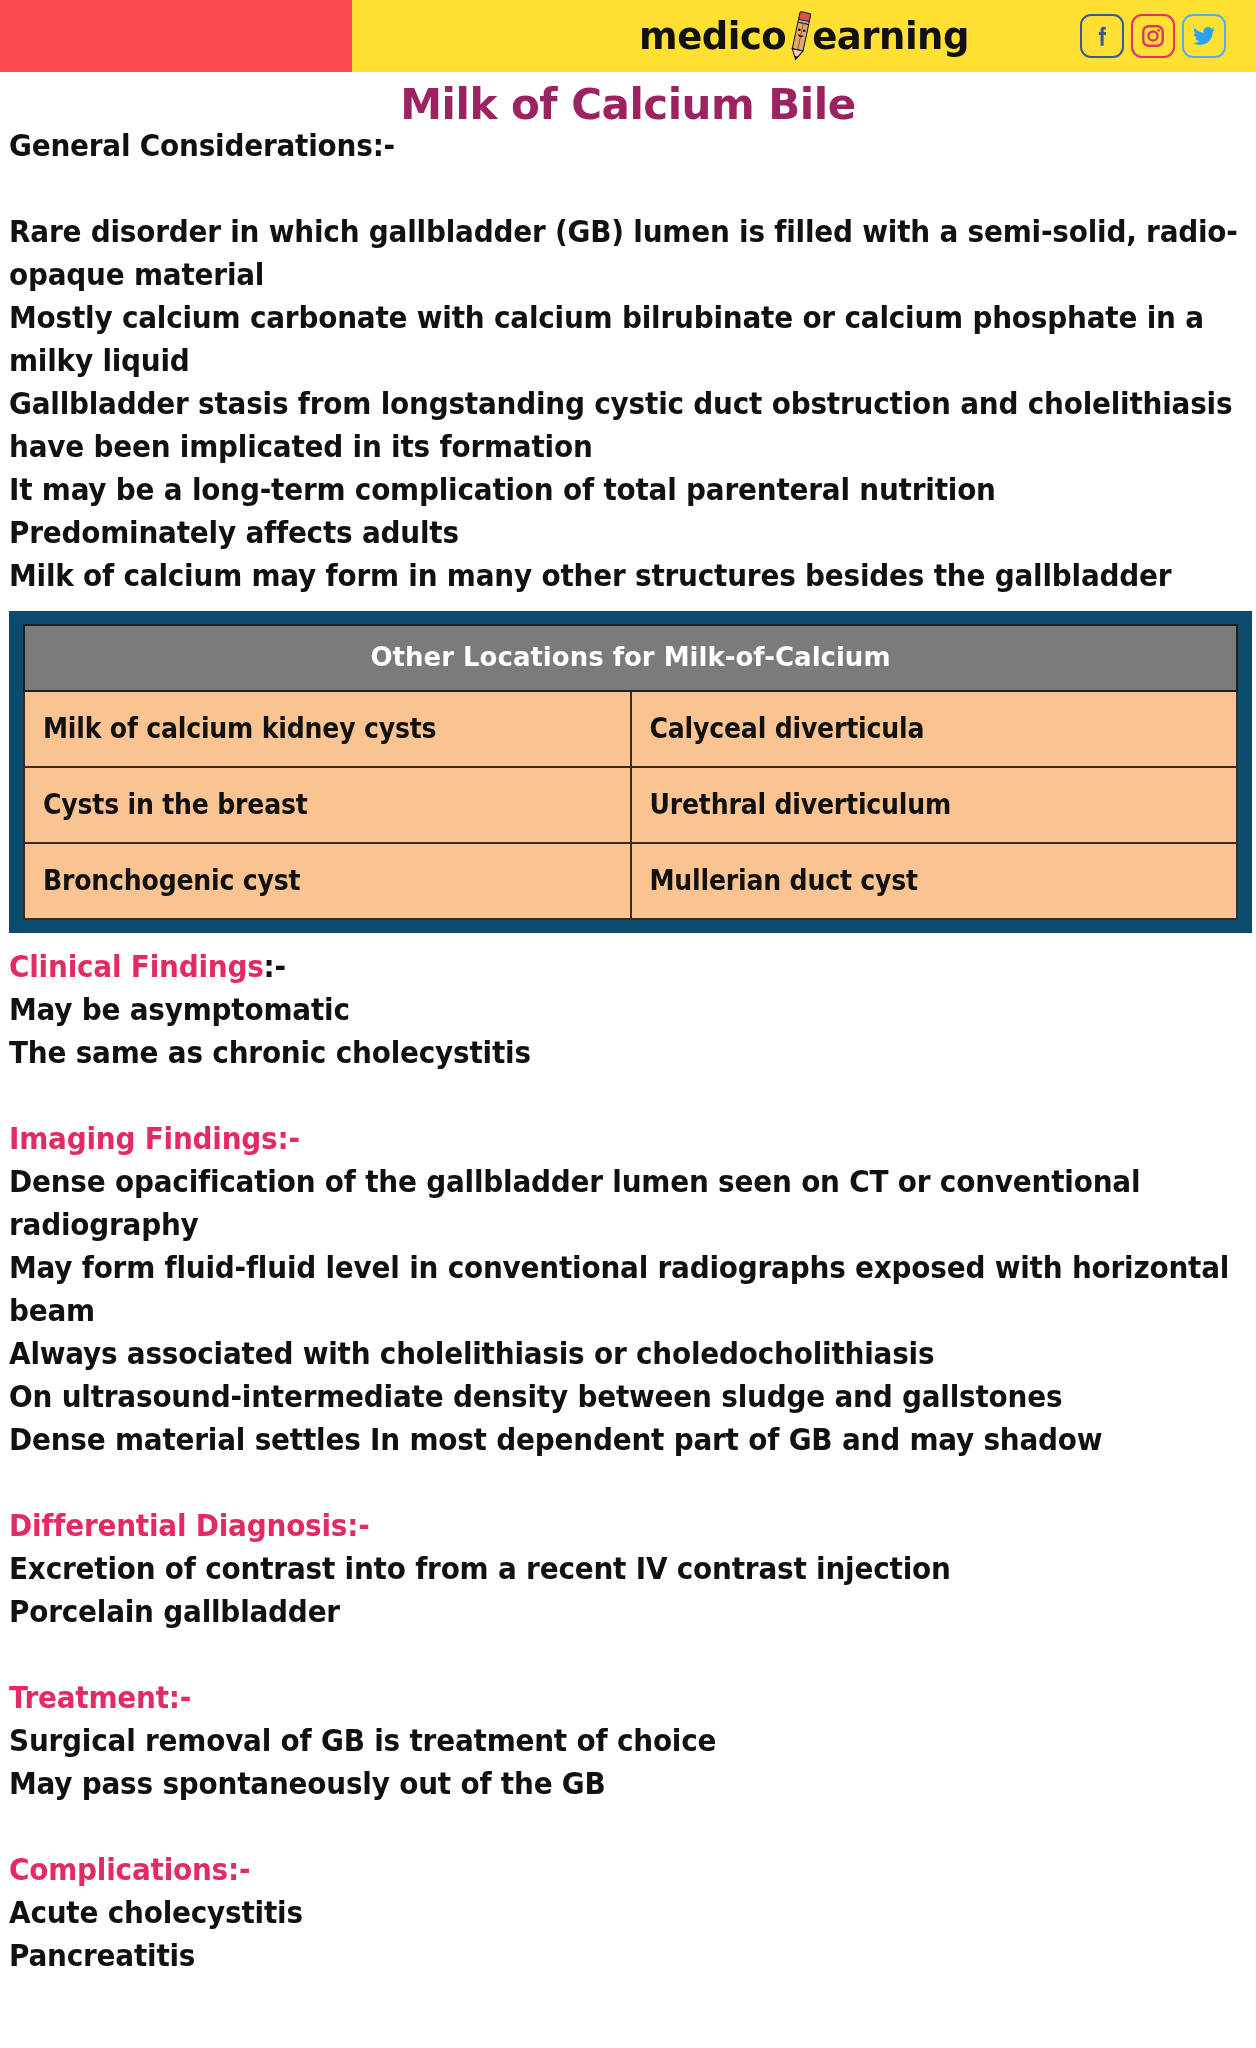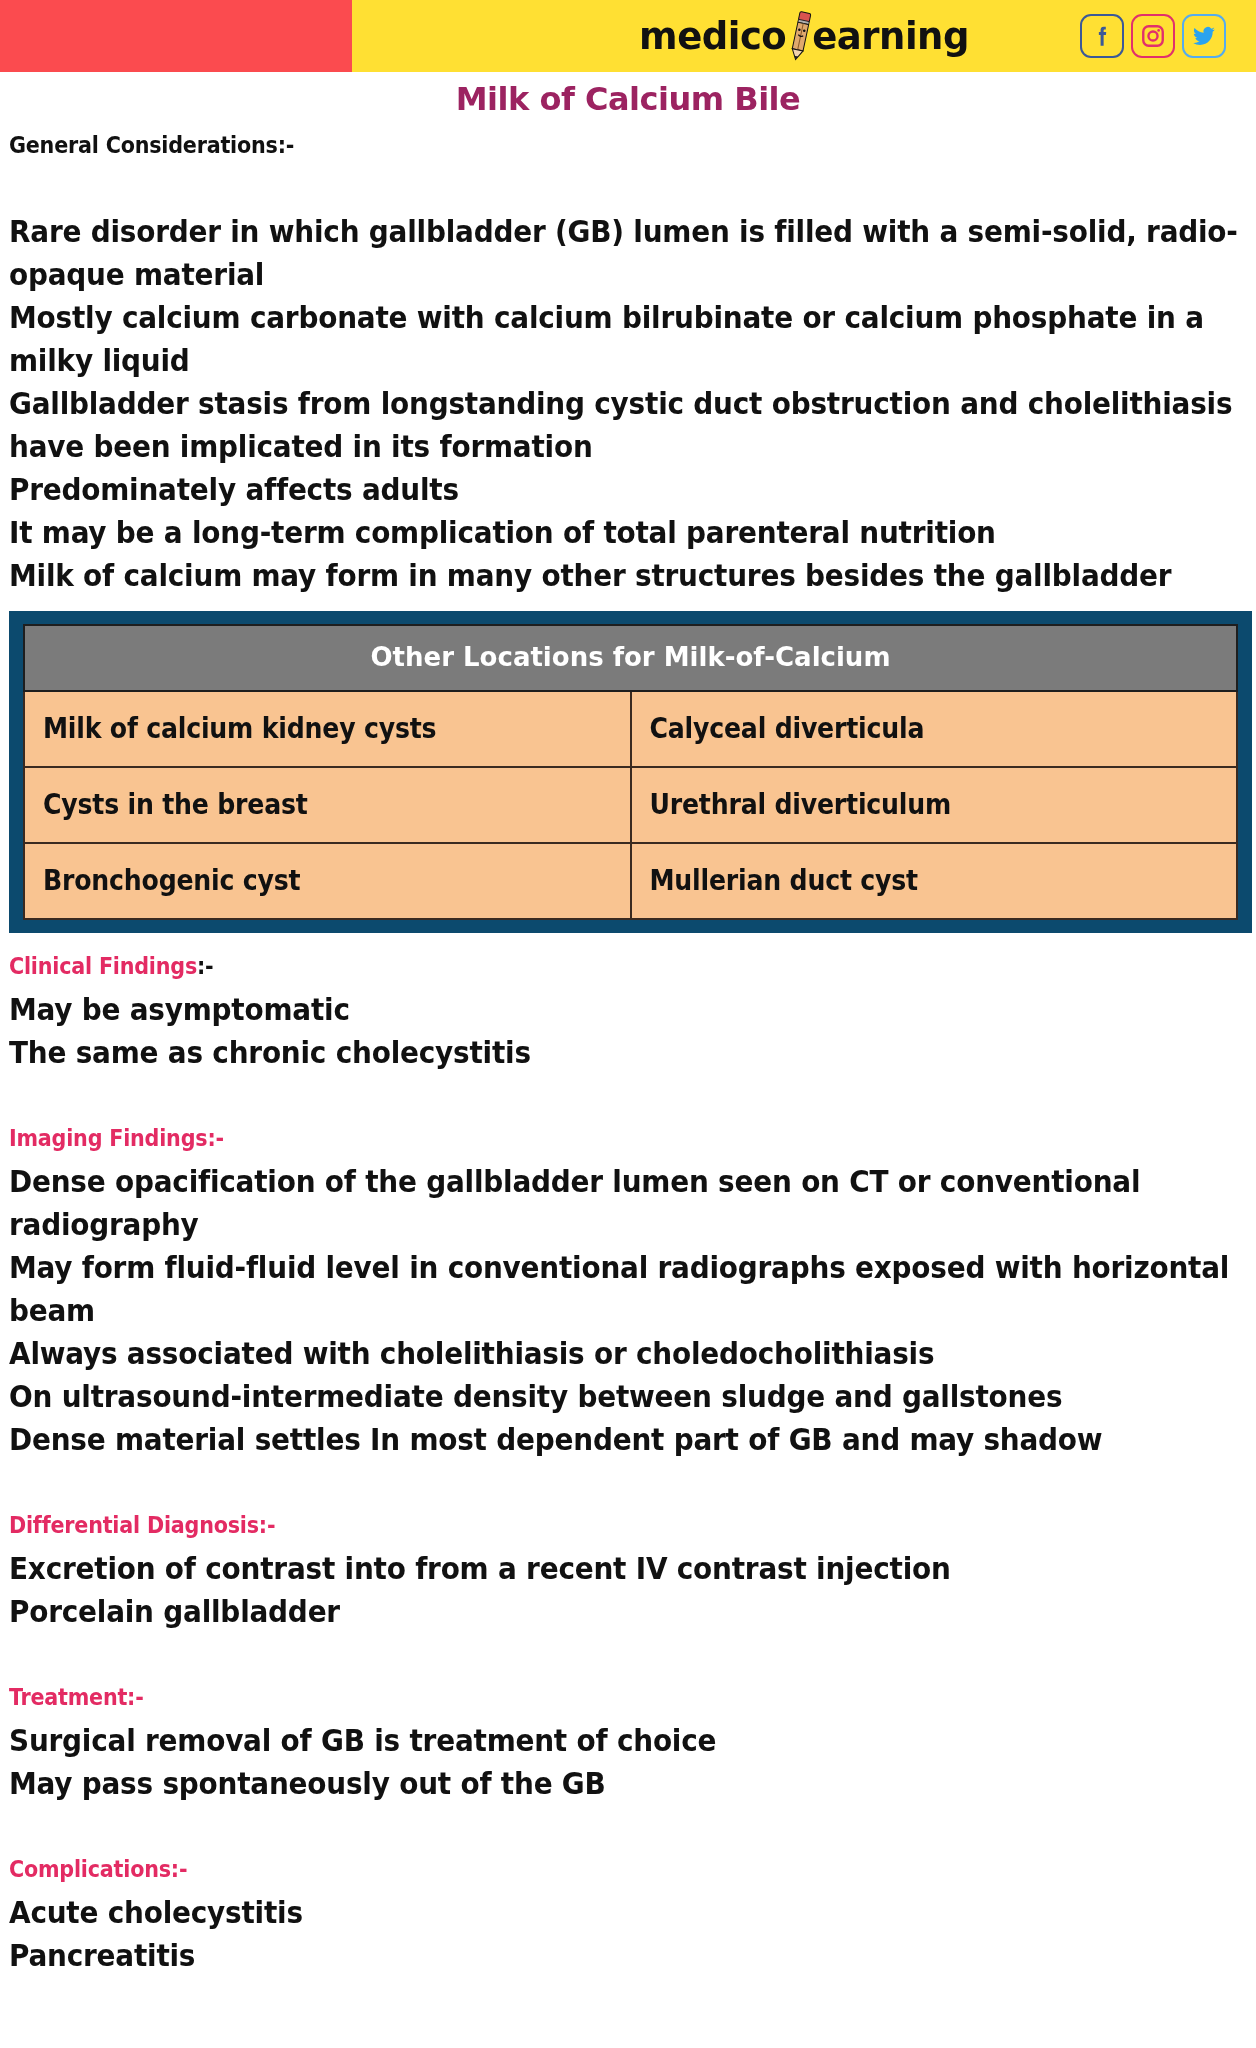--- a/index.html
+++ b/index.html
@@ -75,42 +75,42 @@
   .soc-tw{border:2px solid #55acee;}
 
   
   .title{
     position:absolute;
     left:0;right:0;
     top:80px;
     text-align:center;
     font-family:"DejaVu Sans","Liberation Sans",sans-serif;
     font-weight:bold;
-    font-size:32px;
+    font-size:42px;
     color:#9c2361;
     letter-spacing:-0.5px;
   }
 
   
   .content{
     position:absolute;
     left:9px;
     top:124px;
     right:4px;
   }
   .txt{
     font-size:31px;
     font-weight:bold;
     line-height:43px;
     color:#111111;
     letter-spacing:-0.2px;
     white-space:normal;
   }
   .heading{
-    font-size:23px;
+    font-size:31px;
     font-weight:bold;
     line-height:43px;
     letter-spacing:-0.2px;
     color:#111111;
   }
   .heading .hl{ color:#e32b63; }
   .heading.allpink, .heading.allpink .hl{ color:#e32b63; }
   .gap{ height:43px; }
 
   
@@ -200,22 +200,22 @@
 
 <div class="title">Milk of Calcium Bile</div>
 
 <div class="content">
 
   <div class="heading">General Considerations:-</div>
   <div class="gap"></div>
   <div class="txt">Rare disorder in which gallbladder (GB) lumen is filled with a semi-solid, radio-opaque material</div>
   <div class="txt">Mostly calcium carbonate with calcium bilrubinate or calcium phosphate in a milky liquid</div>
   <div class="txt">Gallbladder stasis from longstanding cystic duct obstruction and cholelithiasis have been implicated in its formation</div>
+  <div class="txt">It may be a long-term complication of total parenteral nutrition</div>
   <div class="txt">Predominately affects adults</div>
-  <div class="txt">It may be a long-term complication of total parenteral nutrition</div>
   <div class="txt">Milk of calcium may form in many other structures besides the gallbladder</div>
 
   <div class="table-frame">
     <table class="loc">
       <thead>
         <tr>
           <th colspan="2">Other Locations for Milk-of-Calcium</th>
         </tr>
       </thead>
       <tbody>

